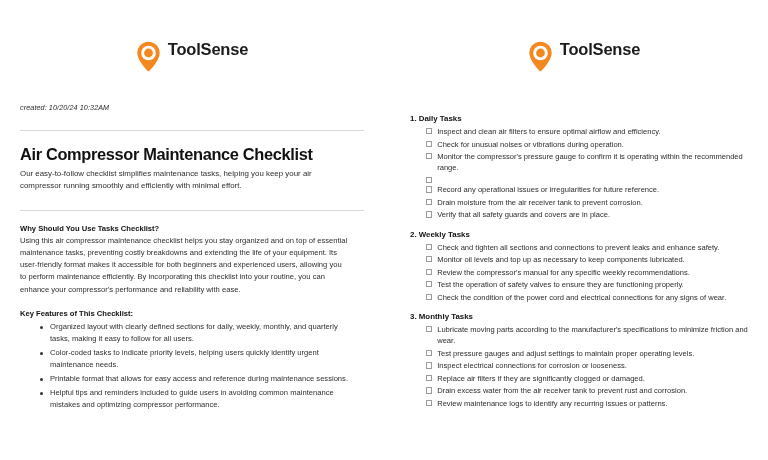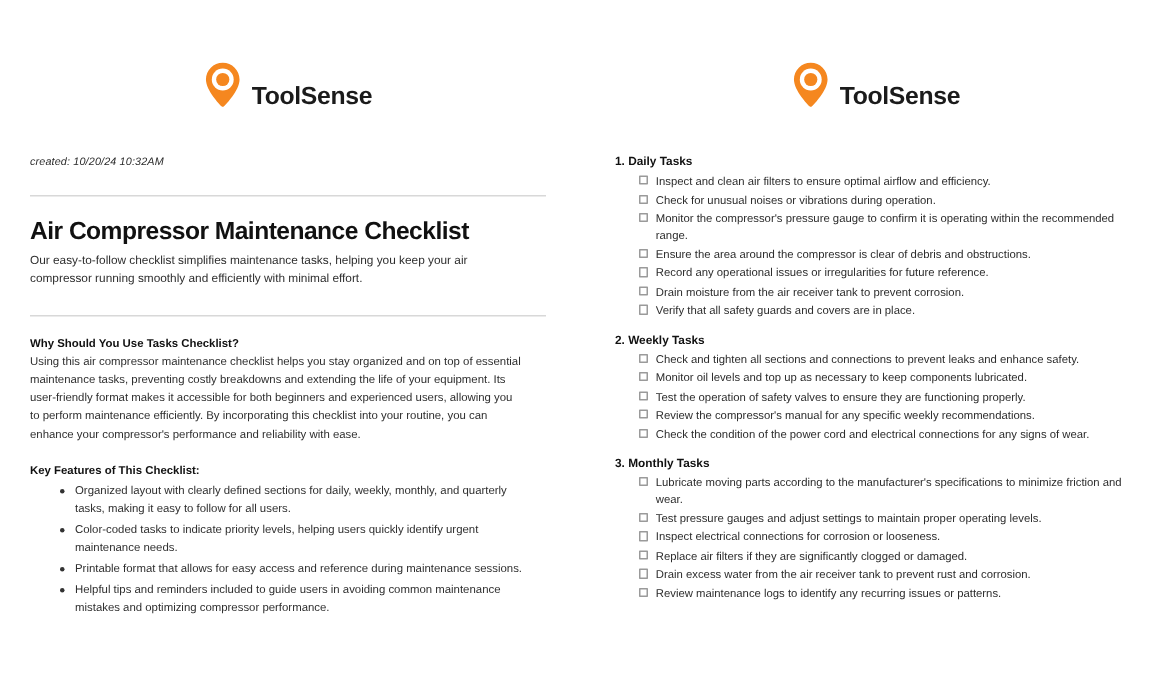--- a/index.html
+++ b/index.html
@@ -20,21 +20,21 @@
     width: 384px; height: 460px;
     position: relative;
     background: #ffffff;
   }
   .page-left { padding: 0 18px; }
   .page-right { padding: 0 10px 0 26px; }
 
   
   .logo-row {
     display: flex;
-    align-items: flex-end;
+    align-items: flex-start;
     justify-content: center;
     gap: 7px;
     padding-top: 41px;
   }
   .logo-right { justify-content: center; padding-top: 41px; }
   .logo-pin { width: 25px; height: 31px; display: block; flex: none; }
   .logo-word {
     font-size: 16.5px;
     font-weight: bold;
     letter-spacing: -0.2px;
@@ -140,21 +140,21 @@
     background: #ffffff;
     margin-top: 2.1px;
     border-radius: 0.5px;
   }
   .task-text {
     font-size: 7.55px;
     color: #2c2c2c;
     line-height: 1.5;
     max-width: 312px;
   }
-  .first-group { margin-top: 31px; }
+  .first-group { margin-top: 42px; }
 </style>
 </head>
 <body>
 
 <div class="sheet">
 
   <div class="page page-left">
 
     <div class="logo-row">
       <svg class="logo-pin" viewBox="0 0 25 31">
@@ -207,21 +207,20 @@
         <li class="task-item">
           <span class="checkbox"></span>
           <span class="task-text">Check for unusual noises or vibrations during operation.</span>
         </li>
         <li class="task-item">
           <span class="checkbox"></span>
           <span class="task-text">Monitor the compressor's pressure gauge to confirm it is operating within the recommended range.</span>
         </li>
         <li class="task-item">
           <span class="checkbox"></span>
-          <span class="task-text">Ensure the area around the compressor is clear of debris and obstructions.</span>
         </li>
         <li class="task-item">
           <span class="checkbox"></span>
           <span class="task-text">Record any operational issues or irregularities for future reference.</span>
         </li>
         <li class="task-item">
           <span class="checkbox"></span>
           <span class="task-text">Drain moisture from the air receiver tank to prevent corrosion.</span>
         </li>
         <li class="task-item">
@@ -237,25 +236,25 @@
         <li class="task-item">
           <span class="checkbox"></span>
           <span class="task-text">Check and tighten all sections and connections to prevent leaks and enhance safety.</span>
         </li>
         <li class="task-item">
           <span class="checkbox"></span>
           <span class="task-text">Monitor oil levels and top up as necessary to keep components lubricated.</span>
         </li>
         <li class="task-item">
           <span class="checkbox"></span>
+          <span class="task-text">Review the compressor's manual for any specific weekly recommendations.</span>
+        </li>
+        <li class="task-item">
+          <span class="checkbox"></span>
           <span class="task-text">Test the operation of safety valves to ensure they are functioning properly.</span>
-        </li>
-        <li class="task-item">
-          <span class="checkbox"></span>
-          <span class="task-text">Review the compressor's manual for any specific weekly recommendations.</span>
         </li>
         <li class="task-item">
           <span class="checkbox"></span>
           <span class="task-text">Check the condition of the power cord and electrical connections for any signs of wear.</span>
         </li>
       </ul>
     </div>
 
     <div class="task-group">
       <div class="group-title">3. Monthly Tasks</div>

